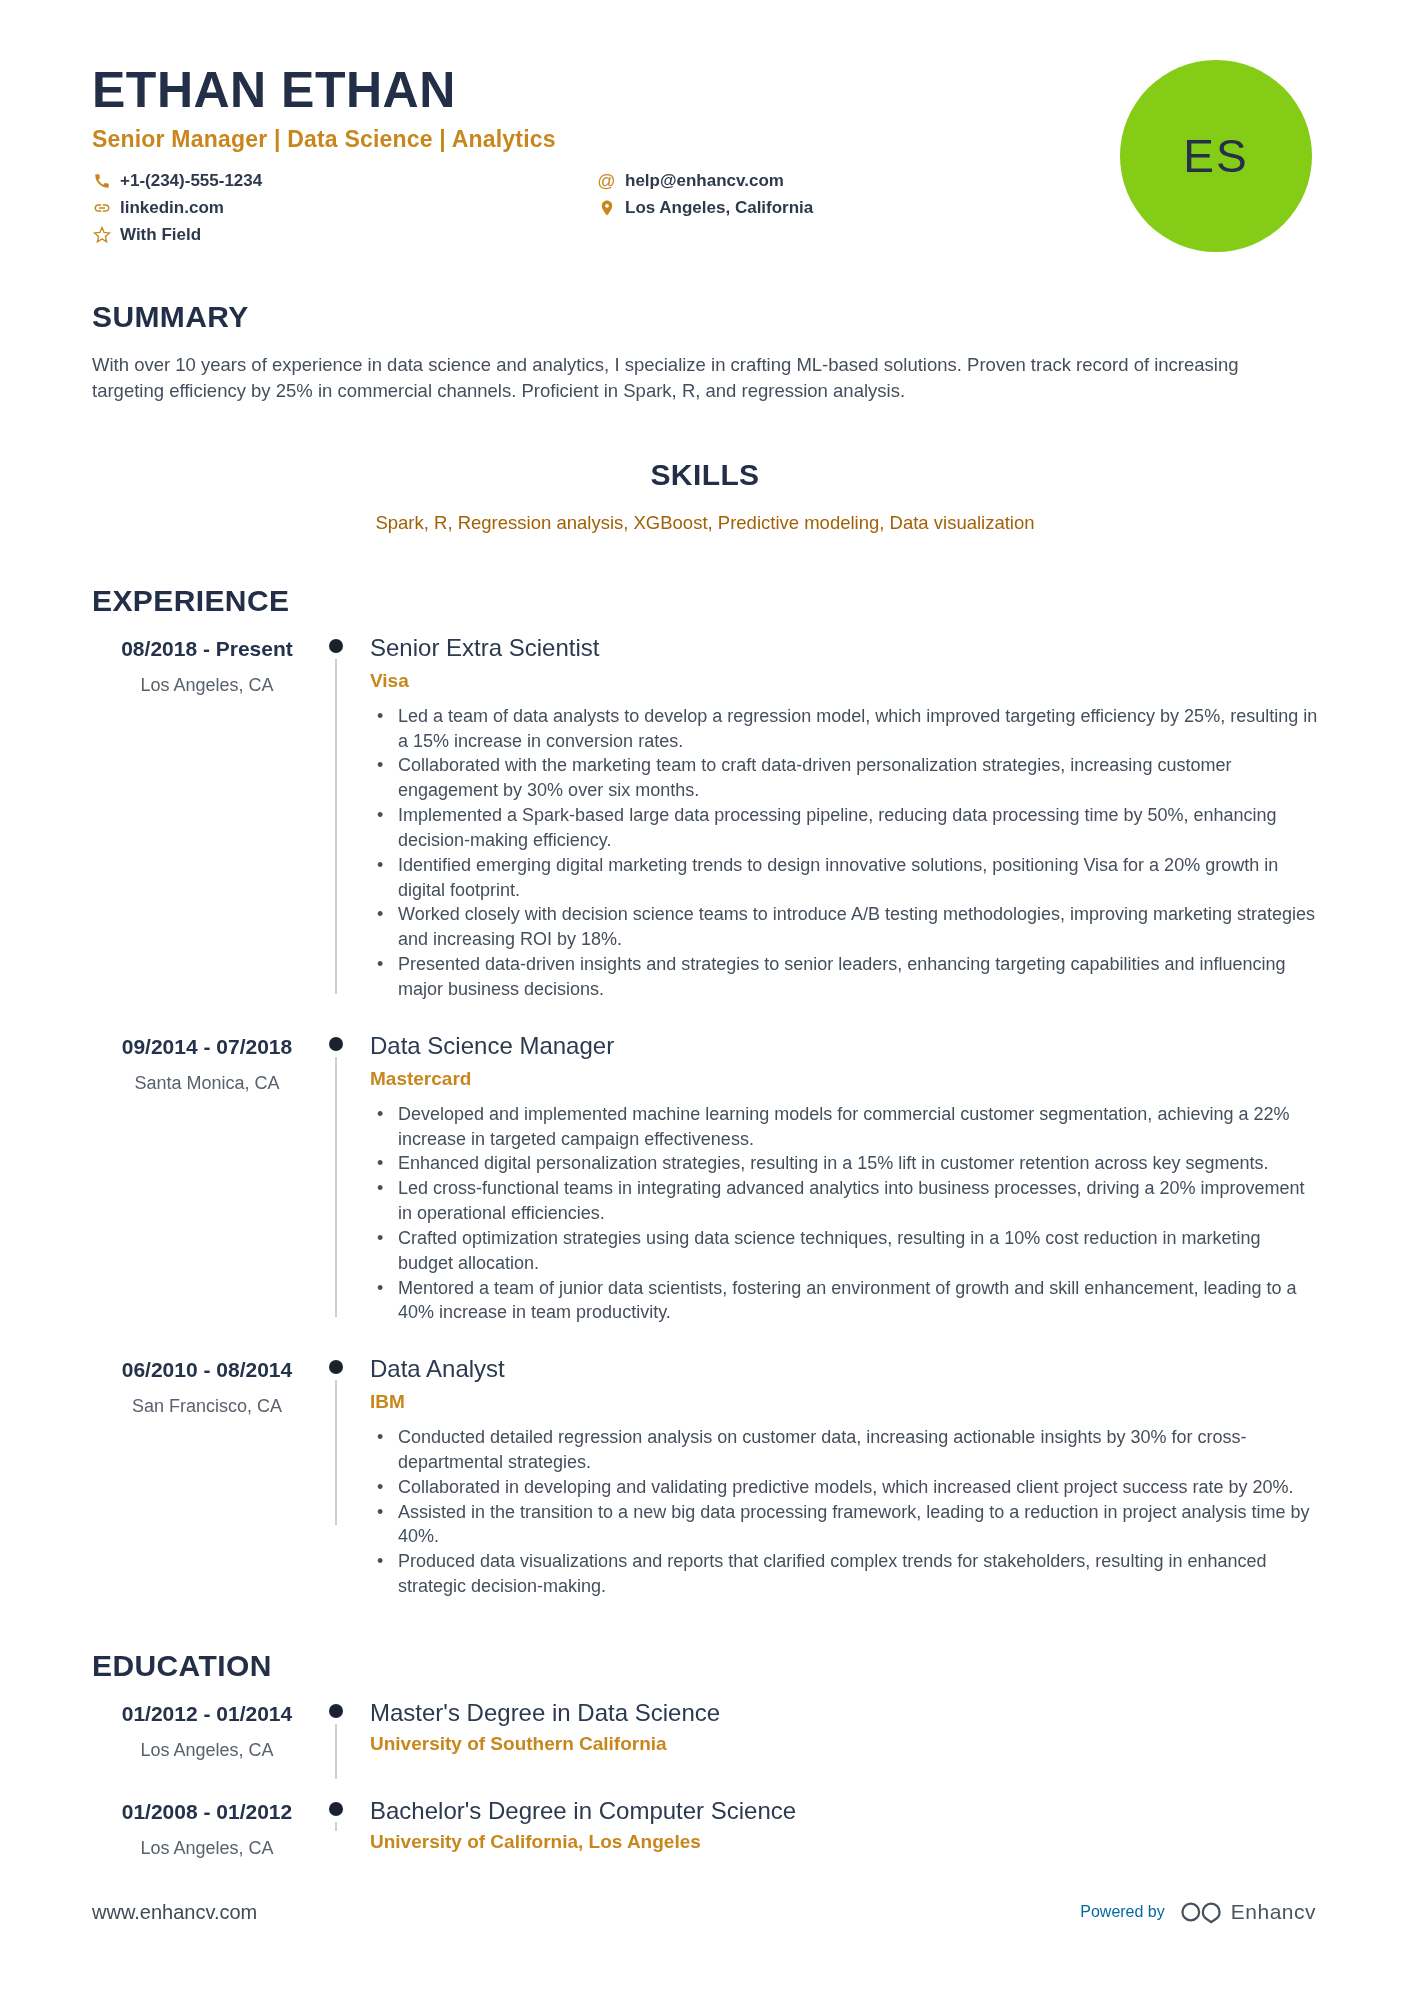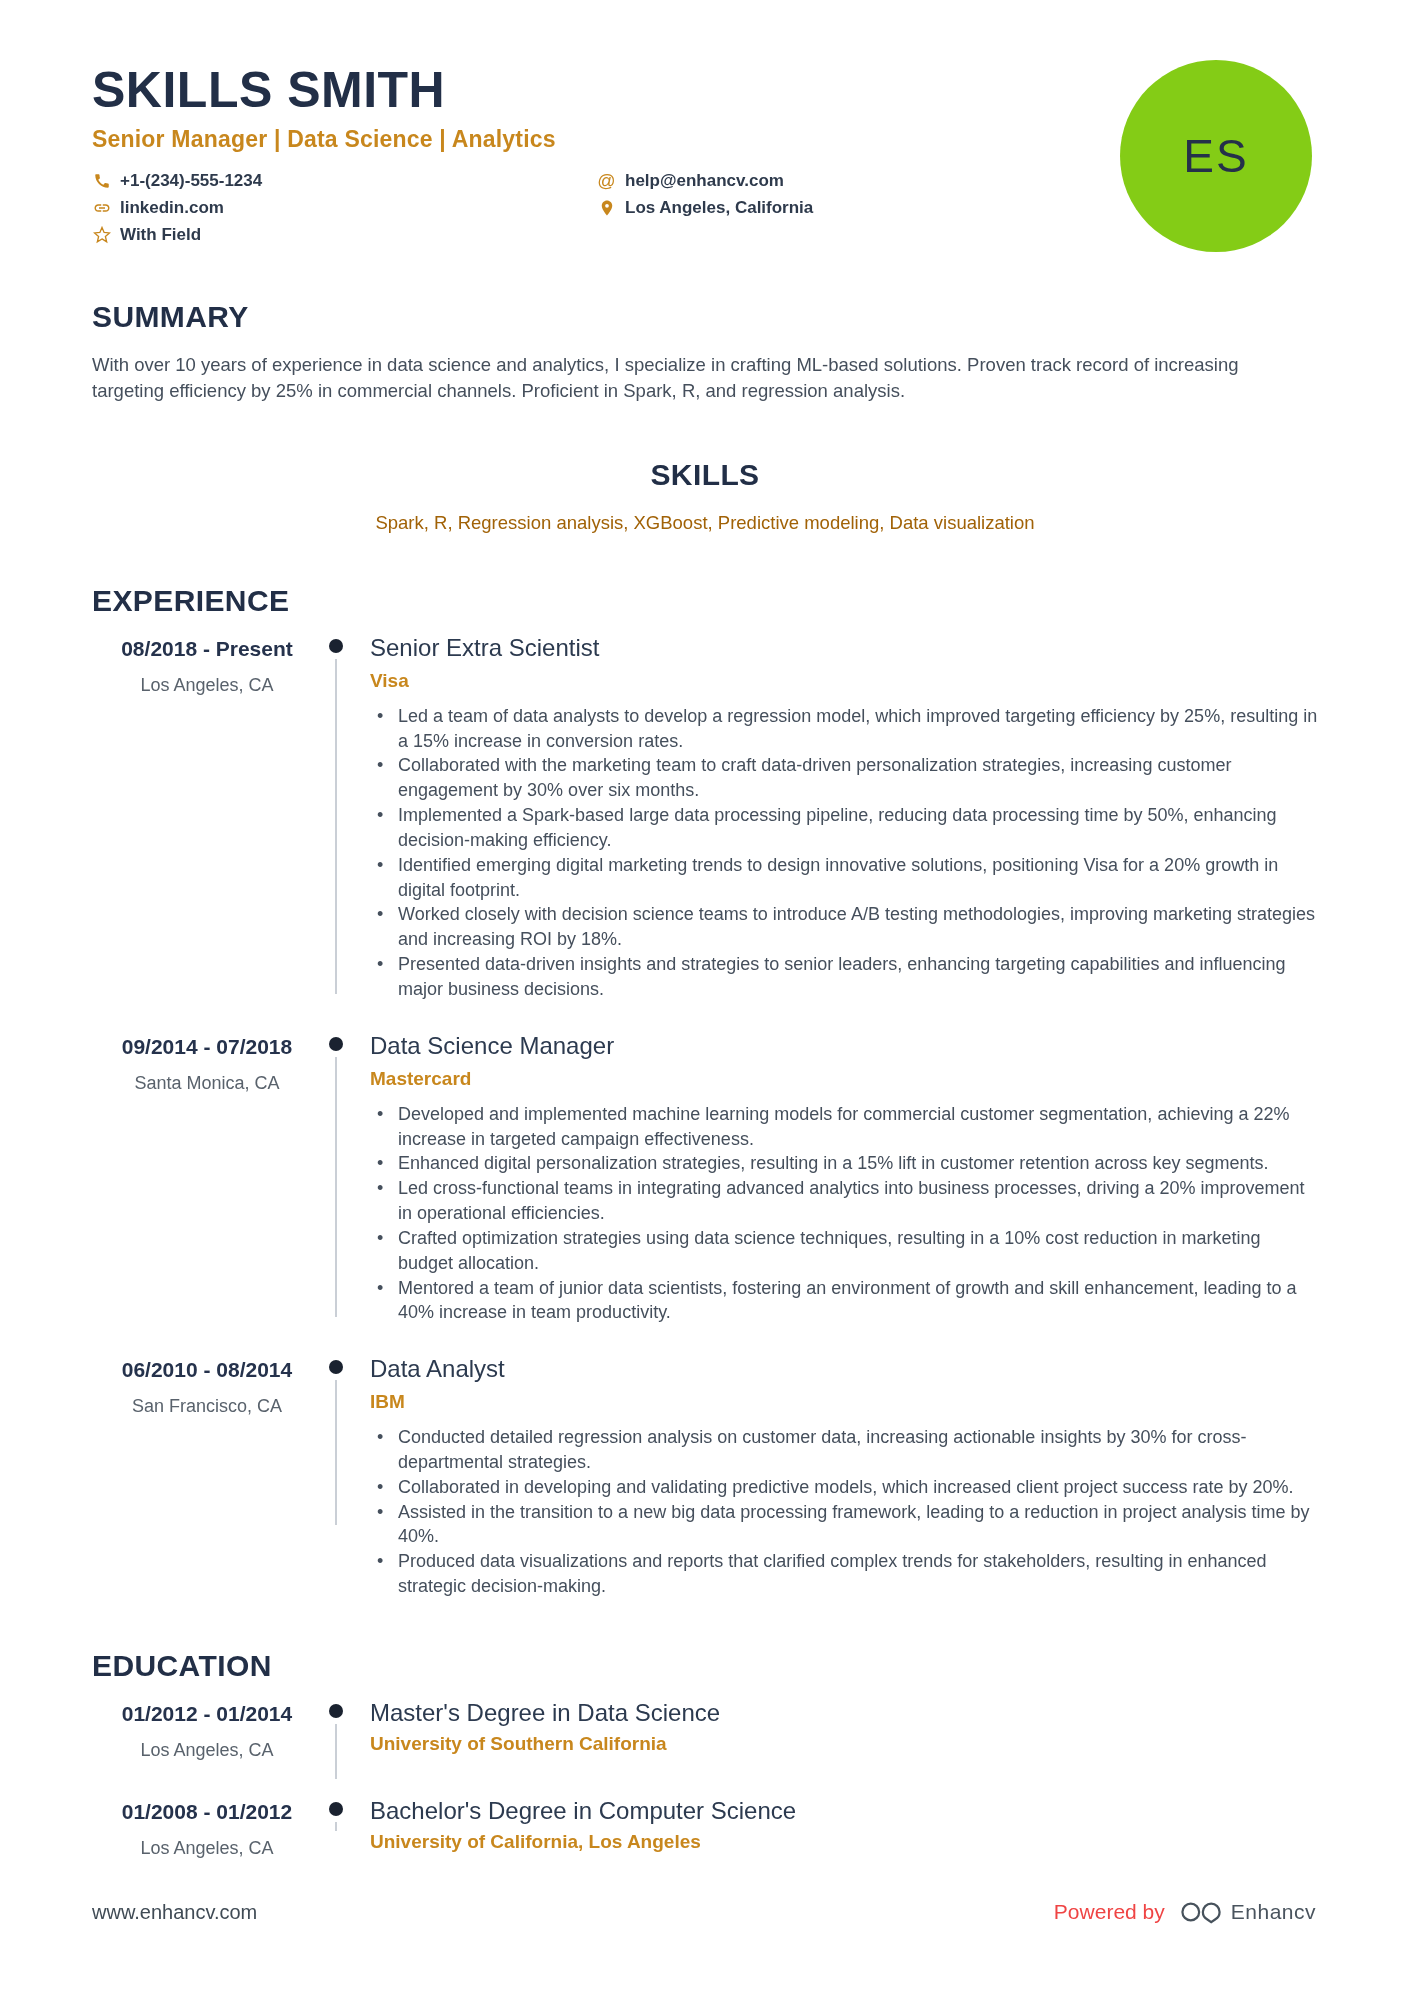--- a/index.html
+++ b/index.html
@@ -52,33 +52,33 @@
   ul.bullets li { position:relative; font-size:18px; line-height:1.38; color:#454F5C; max-width:1010px; }
   ul.bullets li::before { content:"\2022"; position:absolute; left:-21px; top:0; color:#454F5C; }
   
   .edu-entry { min-height:88px; margin-bottom:10px; }
   .edu-degree { font-size:24px; color:#2C3A4F; }
   .edu-school { font-size:19px; font-weight:bold; color:#C8871D; margin-top:6px; }
   
   .footer { margin-top:auto; display:flex; justify-content:space-between; align-items:center; padding:0 2px 28px 0; }
   .footer-site { font-size:20px; color:#404B55; }
   .powered { display:flex; align-items:center; gap:14px; }
-  .powered-by { font-size:21px; color:#ef4444; }
+  .powered-by { font-size:16px; color:#0369a1; }
   .brand { display:flex; align-items:center; gap:8px; color:#47525C; }
   .brand svg { width:44px; height:26px; }
   .brand-name { font-size:21px; color:#4A545E; letter-spacing:0.5px; }
 </style>
 </head>
 <body>
 
 <div class="page">
 
   <header class="header">
     <div class="header-left">
-      <h1 class="name">SKILLS SMITH</h1>
+      <h1 class="name">ETHAN ETHAN</h1>
       <div class="headline">Senior Manager | Data Science | Analytics</div>
       <div class="contacts" id="contacts">
   <div class="contact-item">
     <span class="cicon">
               <svg viewBox="0 0 24 24" fill="#C8871D">
                 <path d="M20.01 15.38c-1.23 0-2.42-.2-3.53-.56a.98.98 0 0 0-1.01.24l-1.57 1.97c-2.83-1.35-5.48-3.9-6.89-6.83l1.95-1.66c.27-.28.35-.67.24-1.02-.37-1.11-.56-2.3-.56-3.53 0-.54-.45-.99-.99-.99H4.19C3.65 3 3 3.24 3 3.99 3 13.28 10.73 21 20.01 21c.71 0 .99-.63.99-1.18v-3.45c0-.54-.45-.99-.99-.99z"></path>
               </svg>
             </span>
     <span class="ctext">+1-(234)-555-1234</span>
   </div>

